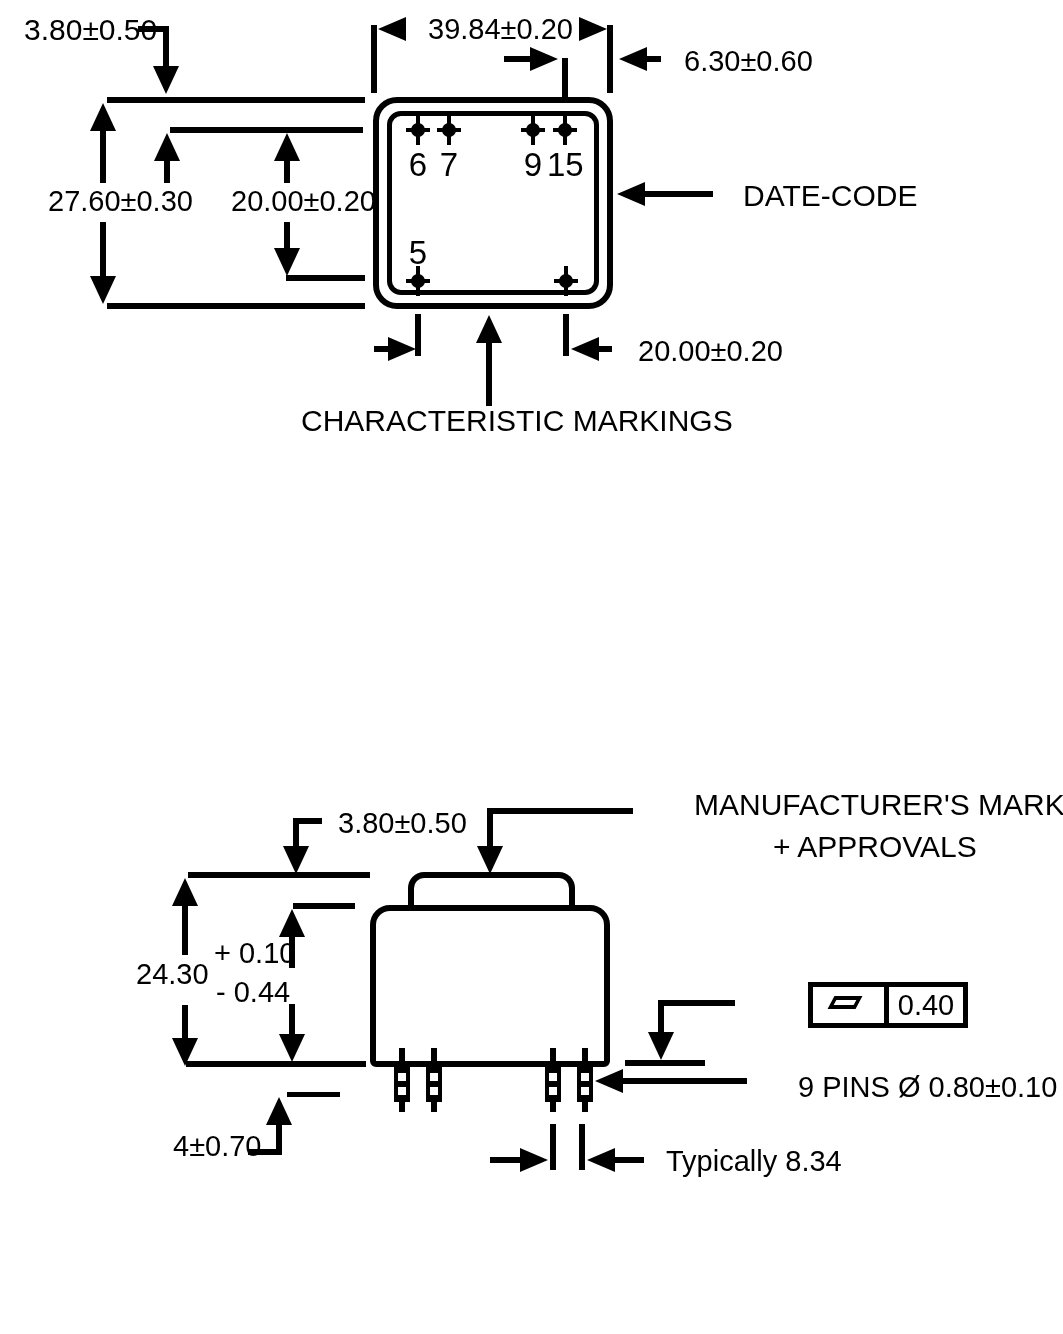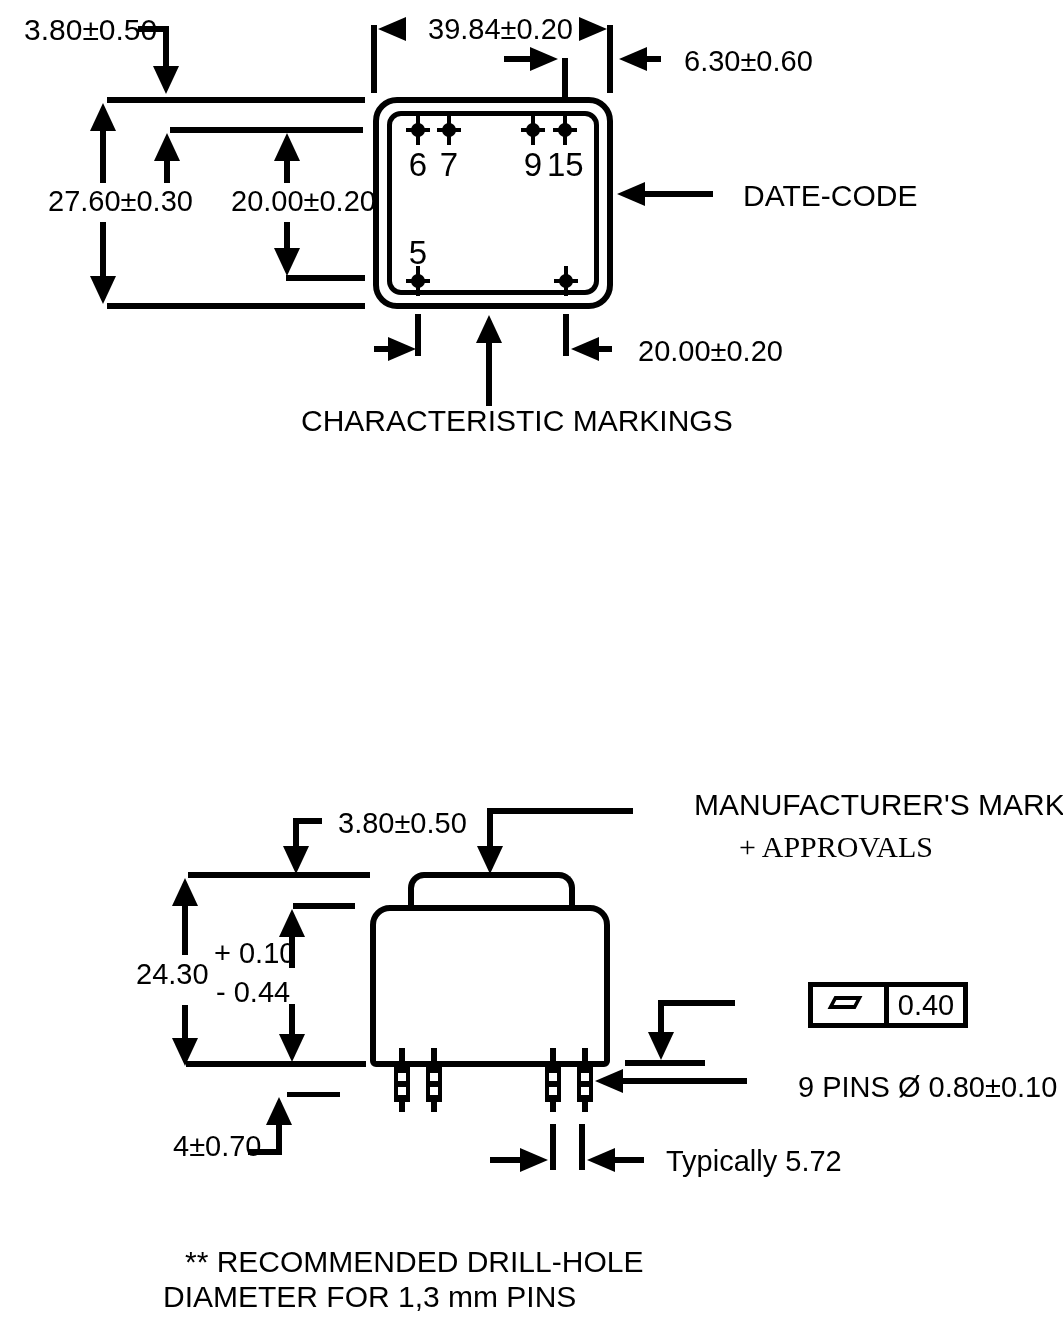--- a/index.html
+++ b/index.html
@@ -132,21 +132,21 @@
 
     <span class="txt" style="left:320px;top:808px;">3.80±0.50</span>
     <div class="hl" style="left:293px;top:818px;width:29px;"></div>
     <div class="vl" style="left:293px;top:818px;height:30px;"></div>
     <div class="ah down" style="left:283px;top:846px;"></div>
 
     <div class="hl" style="left:487px;top:808px;width:146px;"></div>
     <div class="vl" style="left:487px;top:808px;height:40px;"></div>
     <div class="ah down" style="left:477px;top:846px;"></div>
     <span class="txt big" style="left:676px;top:788px;">MANUFACTURER'S MARK</span>
-    <span class="txt big" style="left:721px;top:830px;font-family:Liberation Serif, serif;">+ APPROVALS</span>
+    <span class="txt big" style="left:755px;top:830px;">+ APPROVALS</span>
 
     <div class="hl" style="left:188px;top:872px;width:182px;"></div>
     <div class="hl" style="left:293px;top:903px;width:62px;"></div>
     <div class="hl" style="left:186px;top:1061px;width:180px;"></div>
 
     <div class="abs" style="left:408px;top:872px;width:167px;height:40px;border:6px solid #000;border-bottom:none;border-radius:16px 16px 0 0;box-sizing:border-box;"></div>
     <div class="abs" style="left:370px;top:905px;width:240px;height:162px;border:6px solid #000;border-radius:20px 20px 6px 6px;box-sizing:border-box;background:#fff;"></div>
 
     <div class="ah up" style="left:172px;top:878px;"></div>
     <div class="vl" style="left:182px;top:903px;height:52px;"></div>
@@ -201,19 +201,17 @@
     <div class="vl" style="left:276px;top:1121px;height:34px;"></div>
     <div class="ah up" style="left:266px;top:1097px;"></div>
     <div class="hl" style="left:287px;top:1092px;width:53px;height:5px;"></div>
 
     <div class="vl" style="left:550px;top:1124px;height:46px;"></div>
     <div class="vl" style="left:579px;top:1124px;height:46px;"></div>
     <div class="hl" style="left:490px;top:1157px;width:32px;"></div>
     <div class="ah right" style="left:520px;top:1148px;"></div>
     <div class="ah left" style="left:587px;top:1148px;"></div>
     <div class="hl" style="left:613px;top:1157px;width:31px;"></div>
-    <span class="txt" style="left:648px;top:1146px;">Typically 5.72</span>
+    <span class="txt" style="left:648px;top:1146px;">Typically 8.34</span>
   </div>
 
-  <span class="txt big" style="left:167px;top:1245px;">** RECOMMENDED DRILL-HOLE</span>
-  <span class="txt big" style="left:145px;top:1280px;">DIAMETER FOR 1,3 mm PINS</span>
 
 </div>
 
 </body></html>

